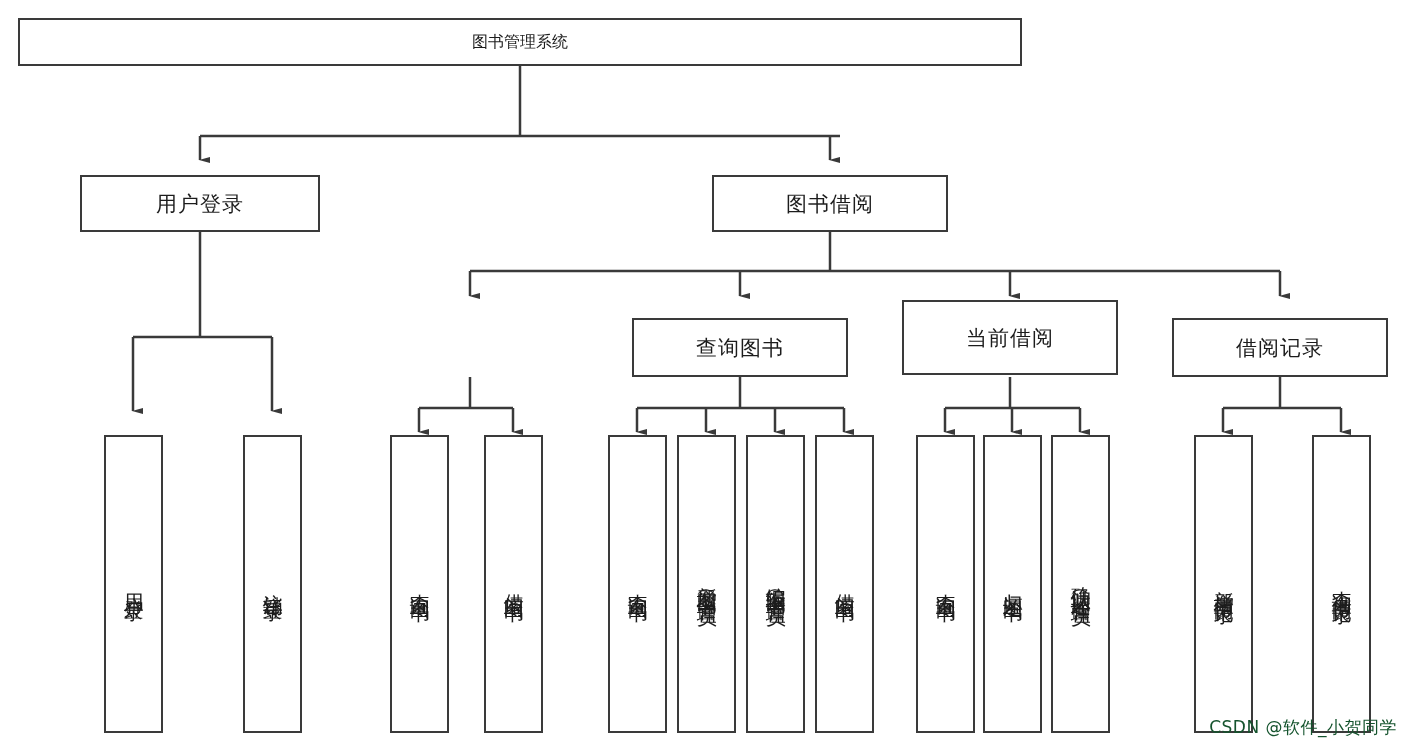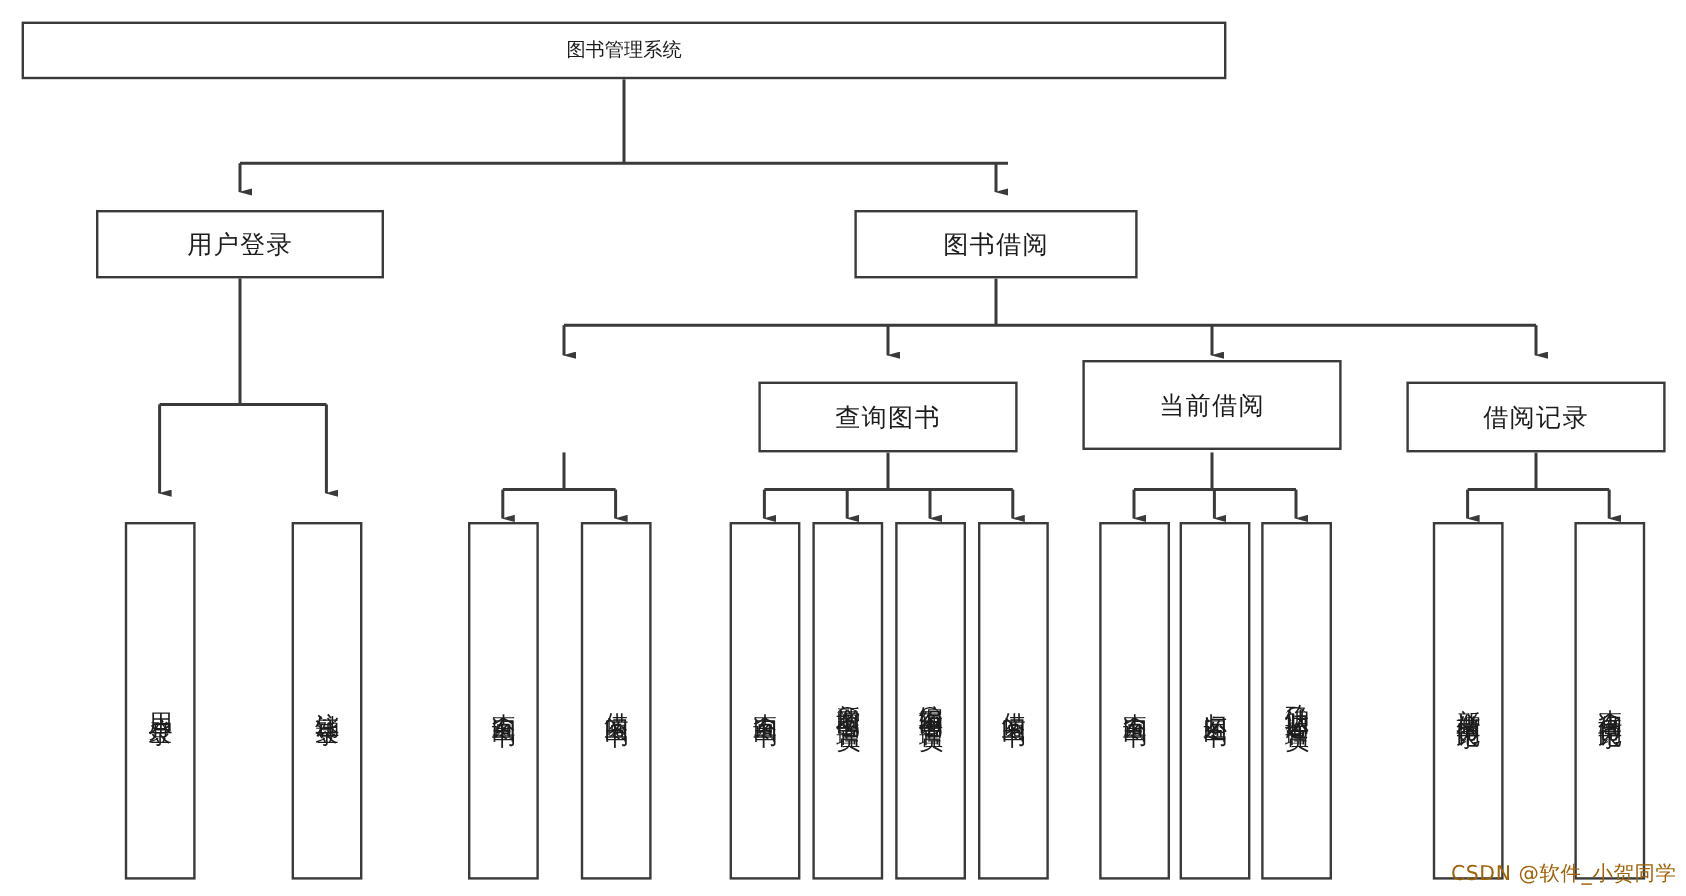--- a/index.html
+++ b/index.html
@@ -50,21 +50,21 @@
     line-height: 1.18;
     letter-spacing: 3px;
     white-space: nowrap;
     text-align: center;
   }
   .watermark {
     position: absolute;
     right: 8px;
     bottom: 8px;
     font-size: 17px;
-    color: #a16207;
+    color: #14532d;
     letter-spacing: 0.5px;
     white-space: nowrap;
   }
 </style>
 </head>
 <body>
 
 <div id="canvas">
 
   <svg class="connectors" viewBox="0 0 1405 747">

